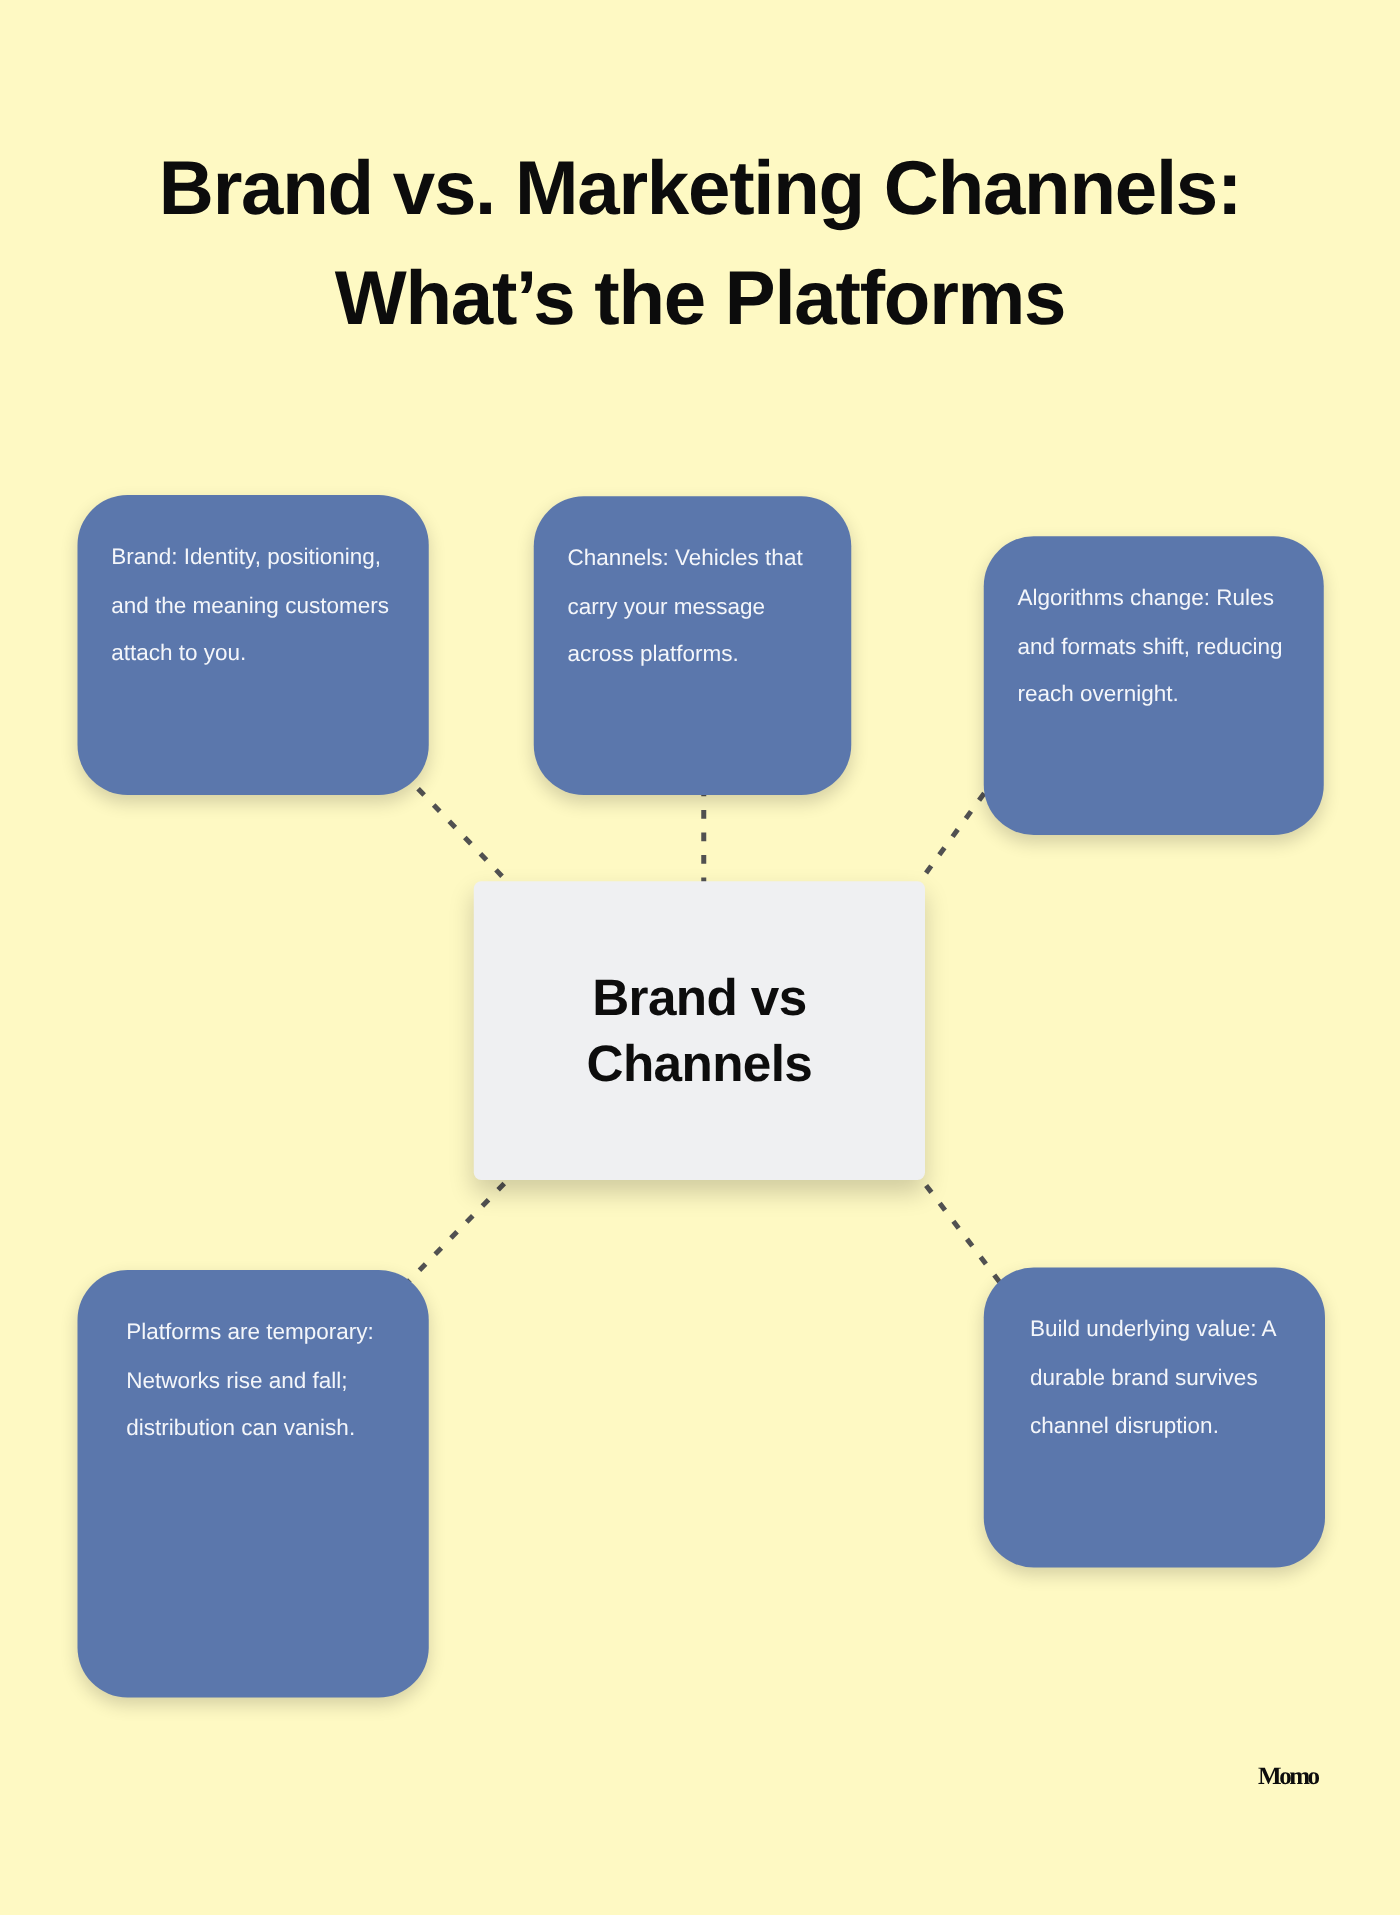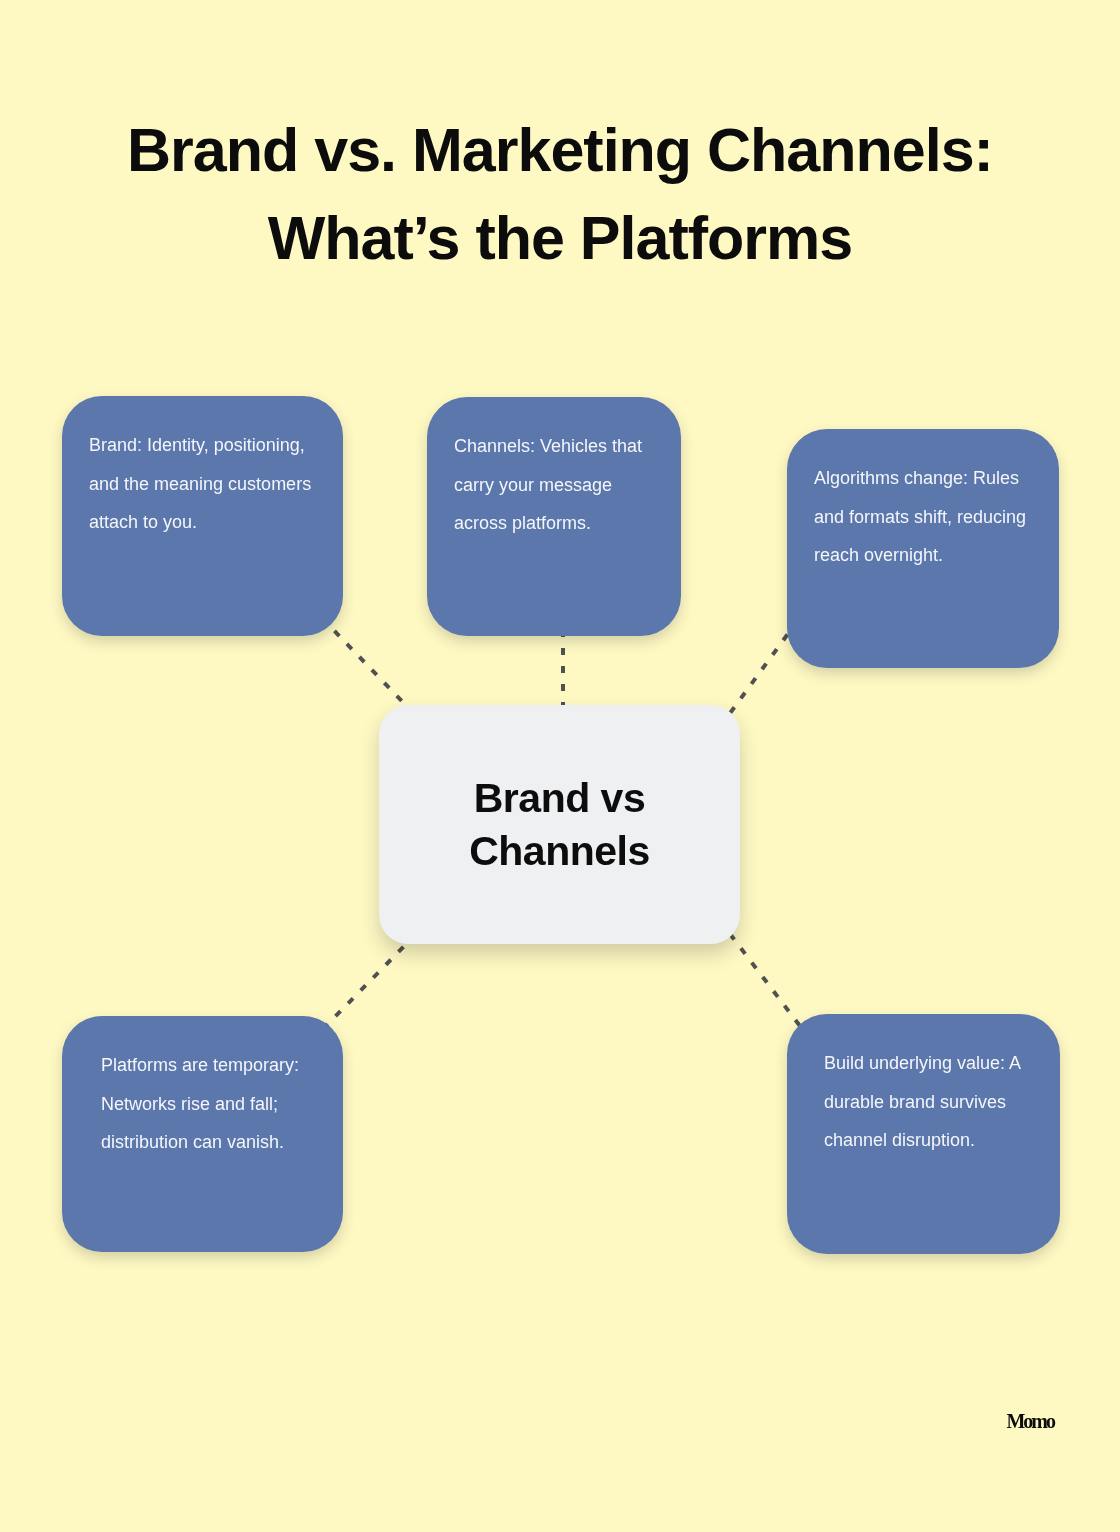--- a/index.html
+++ b/index.html
@@ -40,29 +40,29 @@
     color: #f4f6fa;
     font-size: 18px;
     line-height: 38.5px;
     padding: 30px 26px 24px 27px;
     box-sizing: border-box;
     box-shadow: 0 6px 14px rgba(0,0,0,0.16);
   }
   .node-tl { left: 62px;  top: 396px;  width: 281px; height: 240px; }
   .node-tm { left: 427px; top: 397px;  width: 254px; height: 239px; }
   .node-tr { left: 787px; top: 397px;  width: 272px; height: 239px; margin-top: 32px; }
-  .node-bl { left: 62px;  top: 1016px; width: 281px; height: 236px; padding-left: 39px; }
+  .node-bl { left: 62px;  top: 1016px; width: 281px; height: 342px; padding-left: 39px; }
   .node-br { left: 787px; top: 1014px; width: 273px; height: 240px; padding-left: 37px; }
   .center-card {
     position: absolute;
     z-index: 1;
     left: 379px; top: 705px;
     width: 361px; height: 239px;
     background: #eff0f2;
-    border-radius: 29px;
+    border-radius: 6px;
     box-shadow: 0 10px 20px rgba(0,0,0,0.18);
     display: flex;
     align-items: center;
     justify-content: center;
   }
   .center-label {
     max-width: 250px;
     text-align: center;
     font-weight: 700;
     font-size: 41px;

